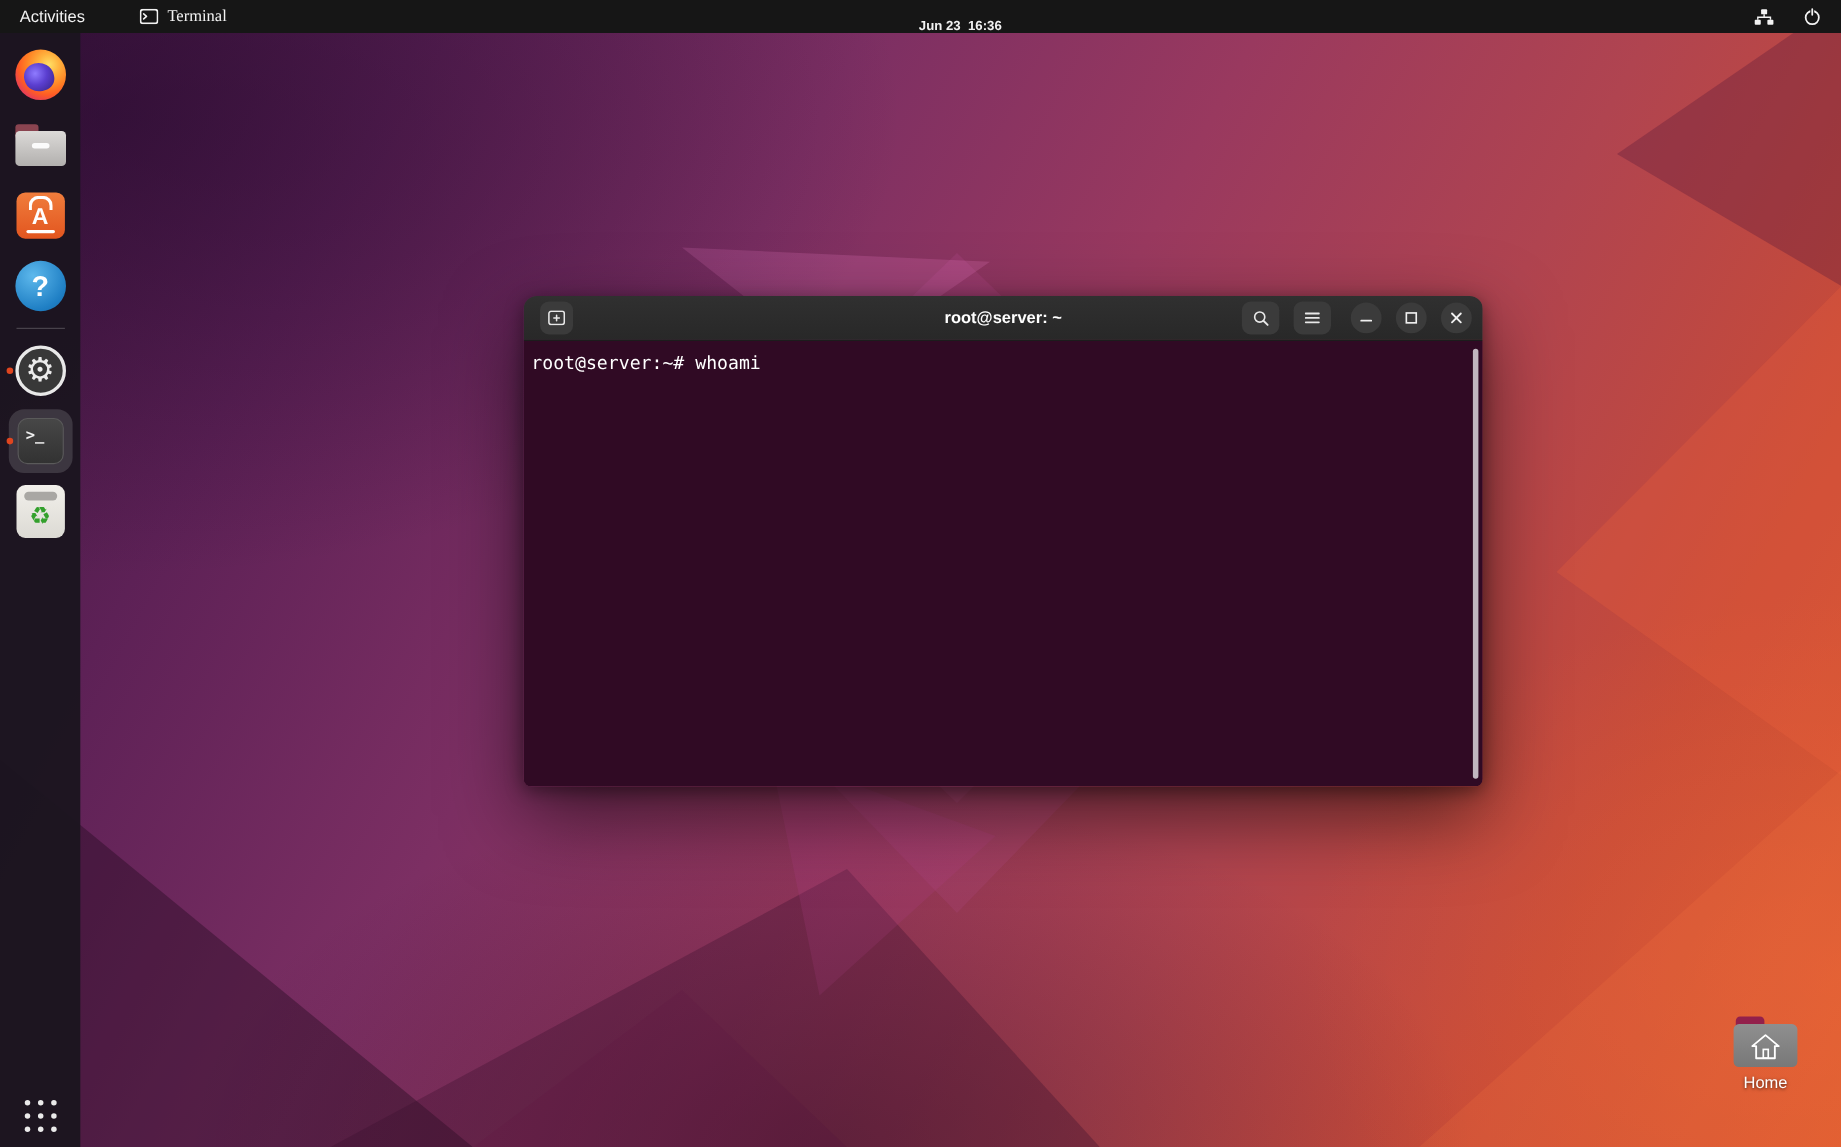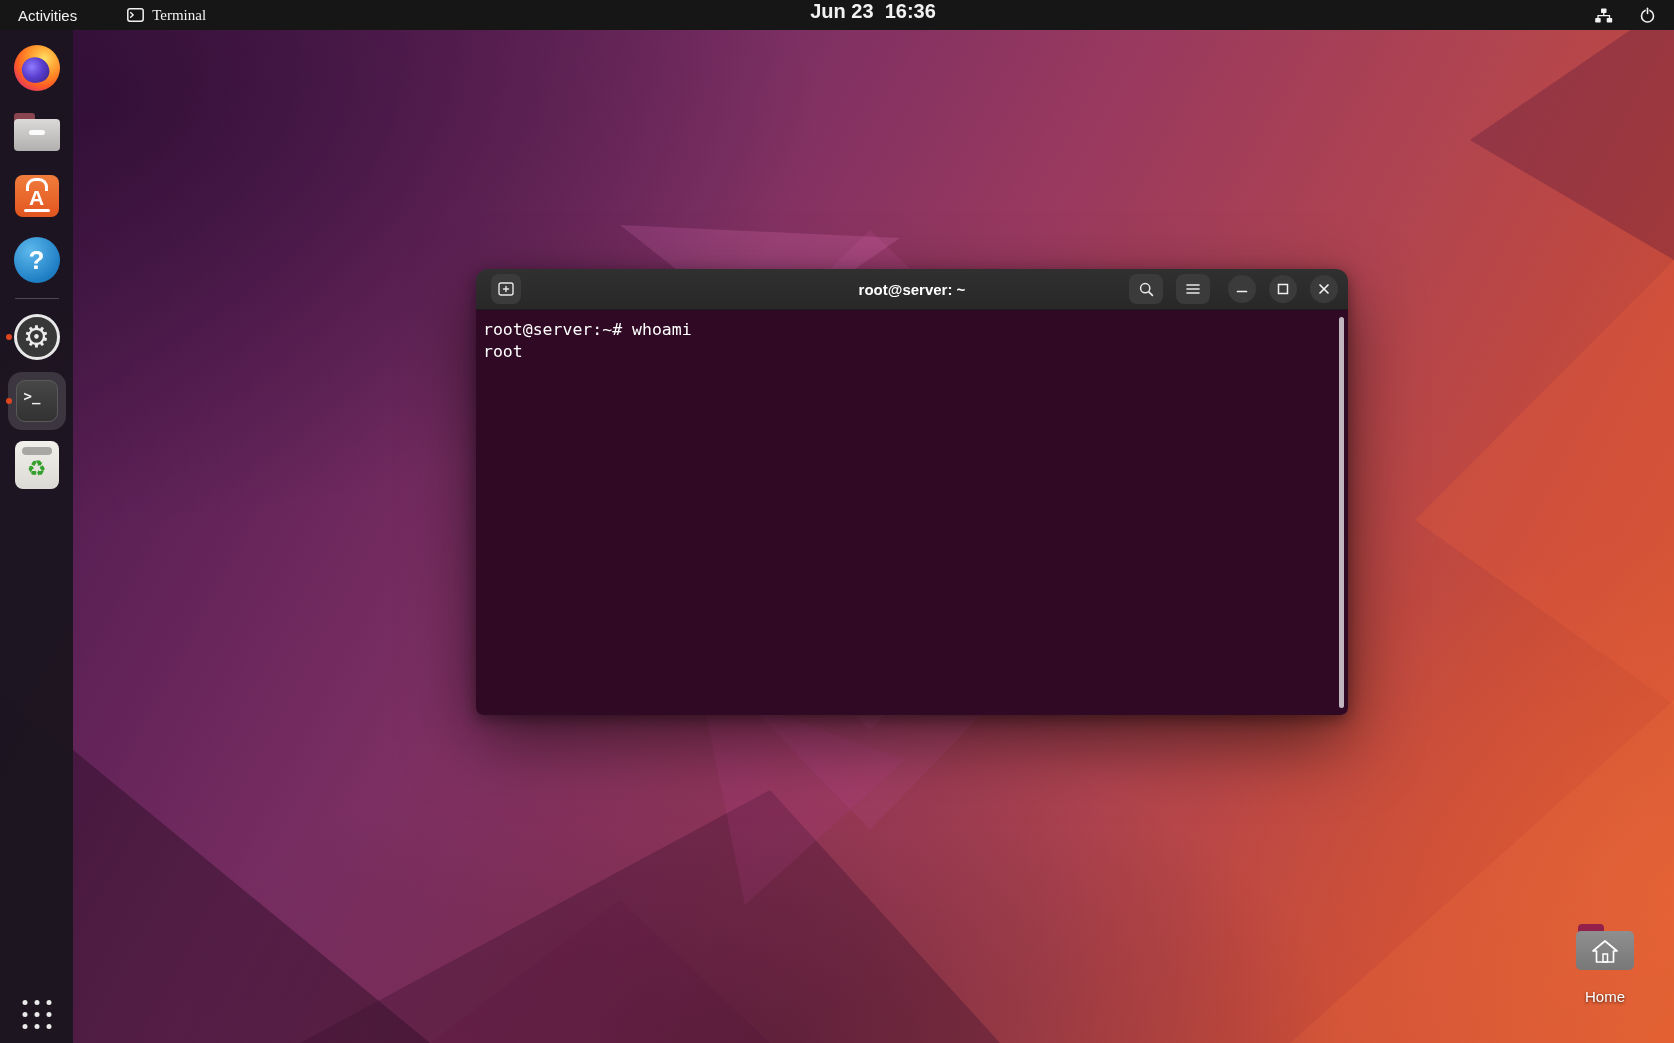--- a/index.html
+++ b/index.html
@@ -27,21 +27,21 @@
   .topbar{
     position:absolute;left:0;top:0;width:1674px;height:30px;
     background:#161616;color:#f2f2f2;font-size:15px;
     display:flex;align-items:center;z-index:50;
   }
   .tb-left{display:flex;align-items:center;height:100%;}
   .tb-activities{padding:0 18px;height:100%;display:flex;align-items:center;cursor:default;}
   .tb-app{display:flex;align-items:center;gap:8px;padding:0 14px;height:100%;margin-left:18px;font-family:Liberation Serif, serif;}
   .tb-clock{
     position:absolute;left:calc(50% + 36px);top:0;height:30px;transform:translateX(-50%);
-    display:flex;align-items:flex-start;white-space:pre;font-weight:700;font-size:20px;
+    display:flex;align-items:flex-end;white-space:pre;font-weight:700;font-size:12px;
   }
   .tb-right{position:absolute;right:0;top:0;height:30px;display:flex;align-items:center;gap:26px;padding-right:18px;}
   
   .dock{
     position:absolute;left:0;top:30px;bottom:0;width:73px;
     background:rgba(27,21,31,0.96);z-index:40;
     display:flex;flex-direction:column;align-items:center;
   }
   .dock-item{position:relative;width:73px;height:64px;display:flex;align-items:center;justify-content:center;}
   .run-dot{position:absolute;left:6px;top:50%;transform:translateY(-50%);width:6px;height:6px;border-radius:50%;background:#e0451f;}
@@ -113,21 +113,21 @@
   .tline{white-space:pre;}
   .cursor{display:inline-block;width:10px;height:19px;background:#ffffff;vertical-align:-3px;}
   .scrollbar{position:absolute;right:4px;top:7px;bottom:7px;width:5px;border-radius:3px;background:rgba(213,206,213,0.88);}
   
   .home-shortcut{position:absolute;left:1566px;top:924px;width:78px;z-index:20;
     display:flex;flex-direction:column;align-items:center;}
   .home-folder{width:58px;height:46px;position:relative;}
   .home-folder .tab{position:absolute;left:2px;top:0;width:26px;height:13px;background:#93204b;border-radius:4px 4px 0 0;}
   .home-folder .bodyp{position:absolute;left:0;top:7px;right:0;bottom:0;border-radius:5px;
     background:linear-gradient(#8f8f8f,#787878);display:flex;align-items:center;justify-content:center;}
-  .home-label{margin-top:18px;color:#ffffff;font-size:15px;text-shadow:0 1px 3px rgba(0,0,0,0.7);}
+  .home-label{margin-top:6px;color:#ffffff;font-size:15px;text-shadow:0 1px 3px rgba(0,0,0,0.7);}
   .svg-white{stroke:#ffffff;fill:none;}
 </style>
 </head>
 <body>
 
 <div class="wallpaper">
   <svg class="wp-shapes" viewBox="0 0 1674 1043" preserveAspectRatio="none">
     <polygon points="870,230 1170,520 870,830 570,520" fill="rgba(205,85,165,0.16)"></polygon>
     <polygon points="870,330 1080,520 870,730 650,520" fill="rgba(225,105,185,0.14)"></polygon>
     <polygon points="620,225 900,238 760,335" fill="rgba(235,125,195,0.22)"></polygon>
@@ -265,21 +265,20 @@
       </div>
       <div class="cbtn">
         <svg width="12" height="12" viewBox="0 0 12 12">
           <path d="M2 2 L10 10 M10 2 L2 10" stroke="#f0f0f0" stroke-width="1.7" stroke-linecap="round"></path>
         </svg>
       </div>
     </div>
   </div>
   <div class="term-body">
     <div class="tline"><span>root@server:~# whoami</span></div>
-    <div class="tline"><span>root</span></div>
     <div class="scrollbar"></div>
   </div>
 </div>
 
 <div class="home-shortcut">
   <div class="home-folder">
     <div class="tab"></div>
     <div class="bodyp">
       <svg width="30" height="28" viewBox="0 0 30 28">
         <path class="svg-white" d="M15 4 L27 14 H23.5 V25 H6.5 V14 H3 Z" stroke-width="1.7" stroke-linejoin="round"></path>

